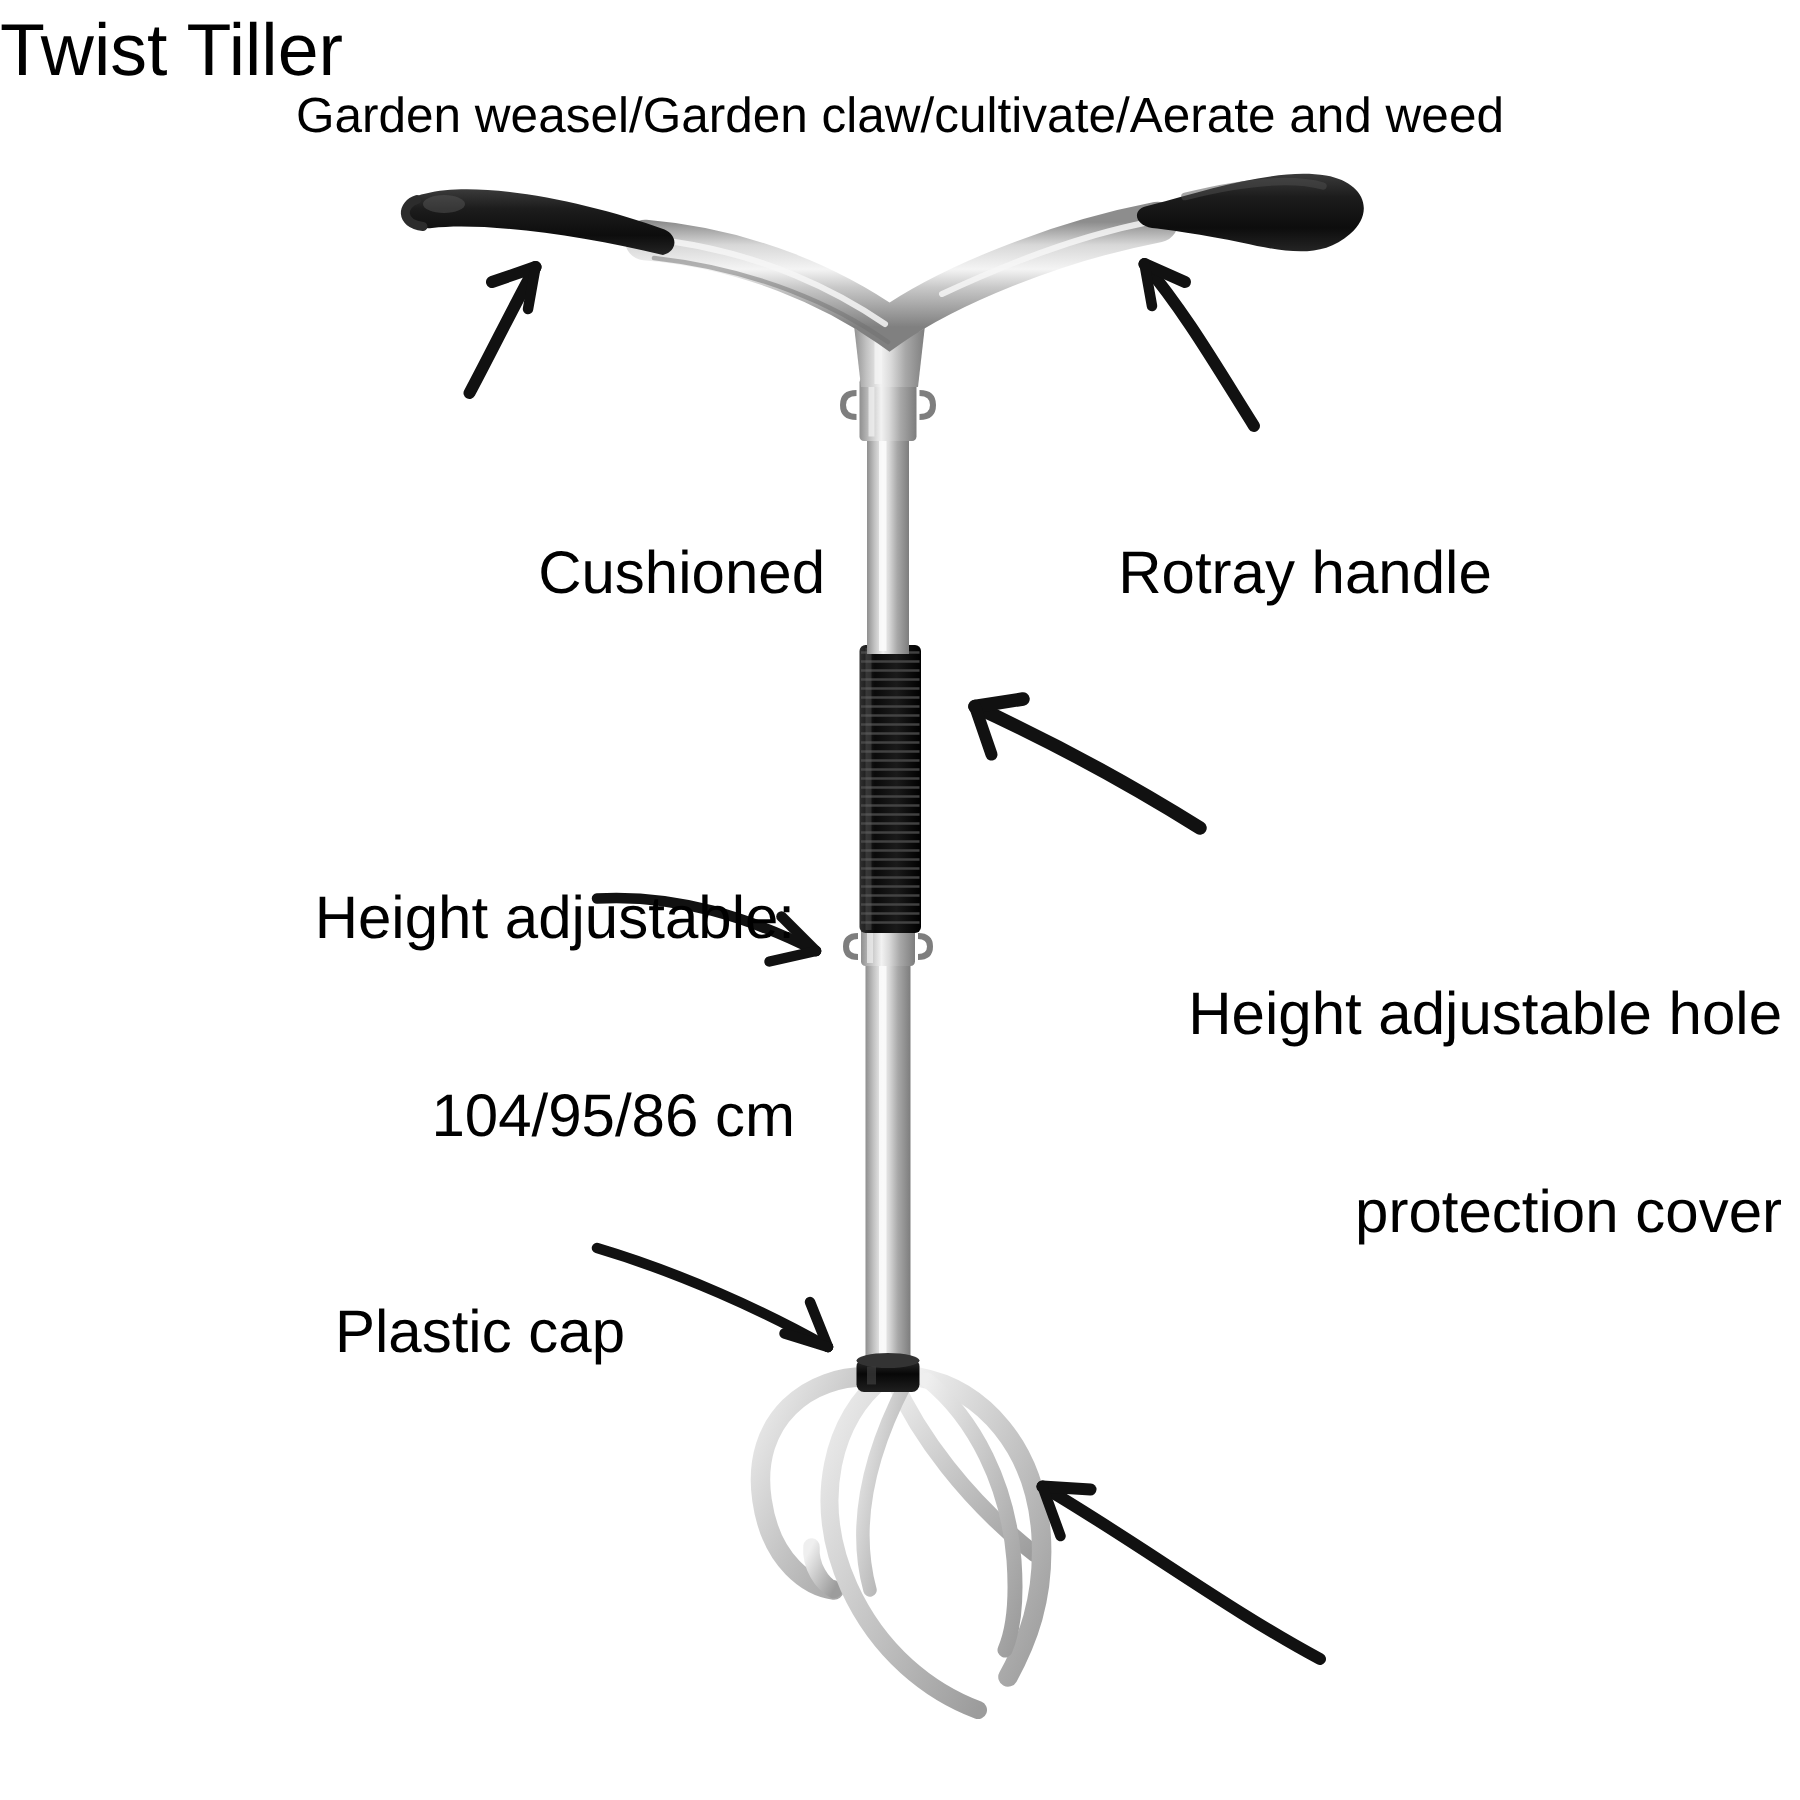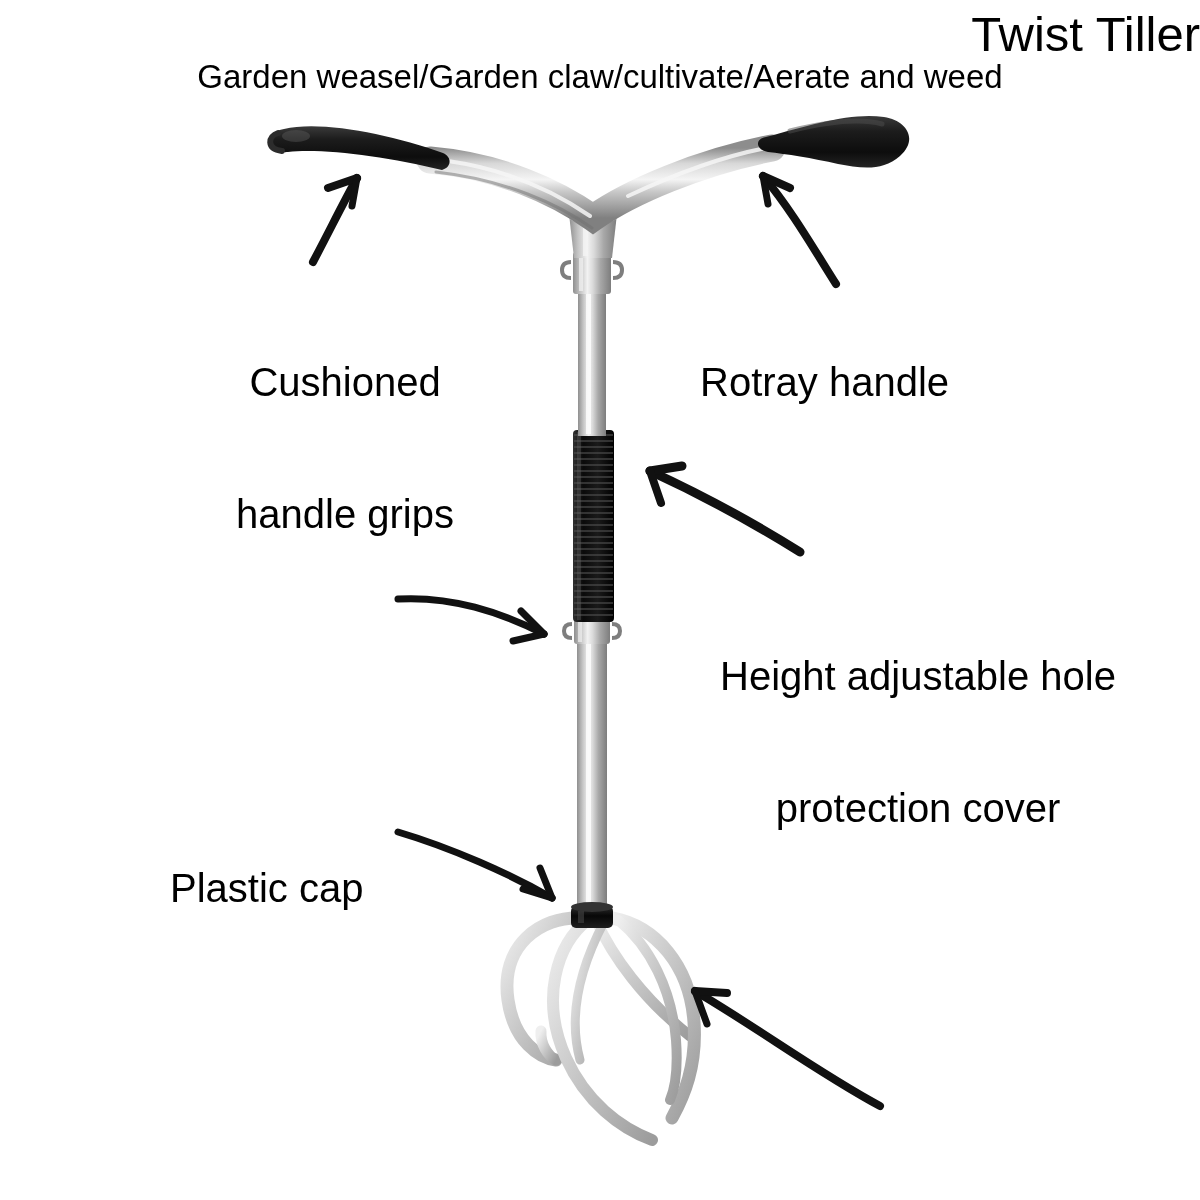--- a/index.html
+++ b/index.html
@@ -16,21 +16,21 @@
     width: 1200px;
     height: 1200px;
     background: #ffffff;
     overflow: hidden;
   }
   .title {
     position: absolute;
     top: 6px;
     left: 0;
     width: 1200px;
-    text-align: right;
+    text-align: left;
     font-size: 49px;
     line-height: 56px;
     letter-spacing: 0px;
     font-weight: 400;
     color: #000;
     white-space: nowrap;
   }
   .subtitle {
     position: absolute;
     top: 59px;
@@ -44,22 +44,22 @@
     white-space: nowrap;
   }
   .callout {
     position: absolute;
     font-size: 40px;
     line-height: 44px;
     font-weight: 400;
     color: #000;
     white-space: pre;
   }
-  .callout.center { text-align: center; }
-  .callout.left { text-align: left; }
+  .callout.center { text-align: right; }
+  .callout.left { text-align: center; }
 
   #c-grips  { left: 140px;  top: 272px; width: 410px; }
   #c-rotary { left: 700px;  top: 272px; width: 340px; }
   #c-height { left: 110px;  top: 502px; width: 420px; }
   #c-cover  { left: 648px;  top: 566px; width: 540px; }
   #c-cap    { left: 170px;  top: 778px; width: 300px; }
   #c-work   { left: 648px;  top: 1118px; width: 540px; }
 
   svg.art {
     position: absolute;
@@ -264,27 +264,30 @@
       <g>
         <path d="M880 1106 C 820 1074, 758 1028, 695 991" stroke-width="8"></path>
         <path d="M695 991 L 727 993" stroke-width="8"></path>
         <path d="M695 991 L 707 1024" stroke-width="7"></path>
       </g>
     </g>
   </svg>
 
   <div class="callout center" id="c-grips">
     <div>Cushioned</div>
-    <div>handle grips</div>
   </div>
 
   <div class="callout left" id="c-rotary">
     <div>Rotray handle</div>
   </div>
 
+  <div class="callout center" id="c-height">
+    <div>Height adjustable:</div>
+    <div>104/95/86 cm</div>
+  </div>
 
   <div class="callout left" id="c-cap">
     <div>Plastic cap</div>
   </div>
 
   <div class="callout center" id="c-cover">
     <div>Height adjustable hole</div>
     <div>protection cover</div>
   </div>
 

